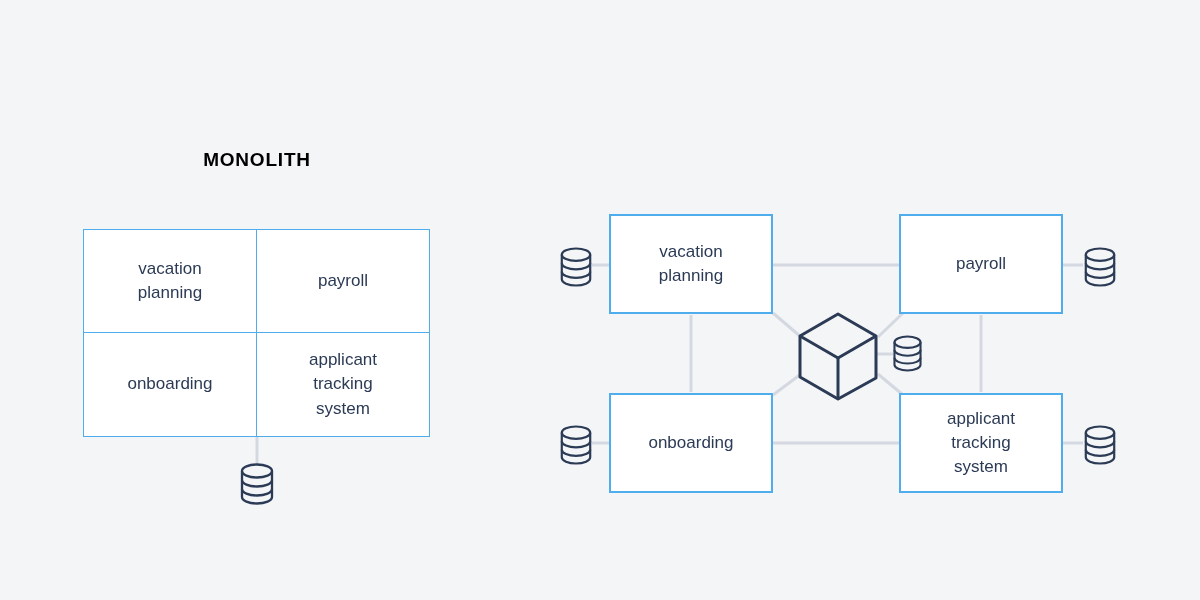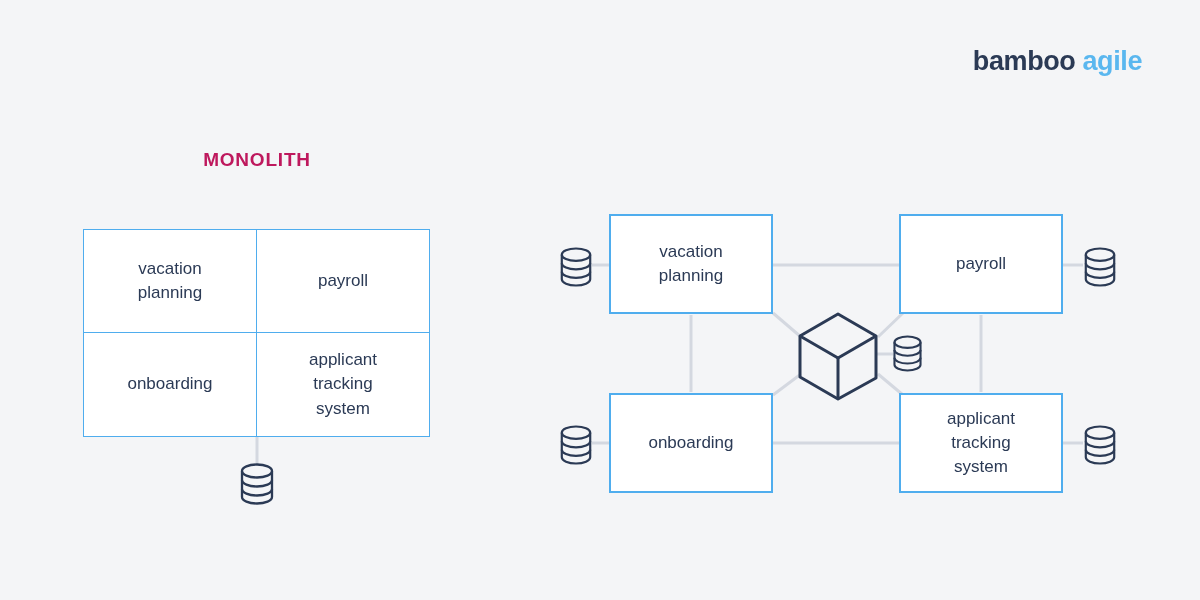--- a/index.html
+++ b/index.html
@@ -34,21 +34,21 @@
     line-height: 1;
   }
   #logo .logo-main { color: #2b3a55; }
   #logo .logo-accent { color: #5ab7ef; margin-left: 7px; }
 
   
   .section-title {
     position: absolute;
     font-size: 19px;
     font-weight: bold;
-    color: #be185d;
+    color: #000000;
     letter-spacing: 0.8px;
     text-align: center;
     white-space: nowrap;
     transform: translateX(-50%);
   }
   #title-monolith { left: 257px; top: 149px; }
   #title-microservices { left: 833px; top: 149px; }
 
   
   .svc-box {
@@ -117,23 +117,20 @@
     width: 84px;
     height: 90px;
     z-index: 4;
   }
 </style>
 </head>
 <body>
 
 <div id="stage">
 
-  <div id="logo">
-    <span class="logo-main">bamboo</span><span class="logo-accent">agile</span>
-  </div>
 
   <div class="section-title" id="title-monolith">MONOLITH</div>
 
   <svg id="connectors" viewBox="0 0 1200 600" xmlns="http://www.w3.org/2000/svg">
     <g stroke="#d4d8e0" stroke-width="3" fill="none" stroke-linecap="butt">
 
       <line x1="257" y1="437" x2="257" y2="464"></line>
 
       <line x1="592" y1="265" x2="612" y2="265"></line>
       <line x1="592" y1="443" x2="612" y2="443"></line>

